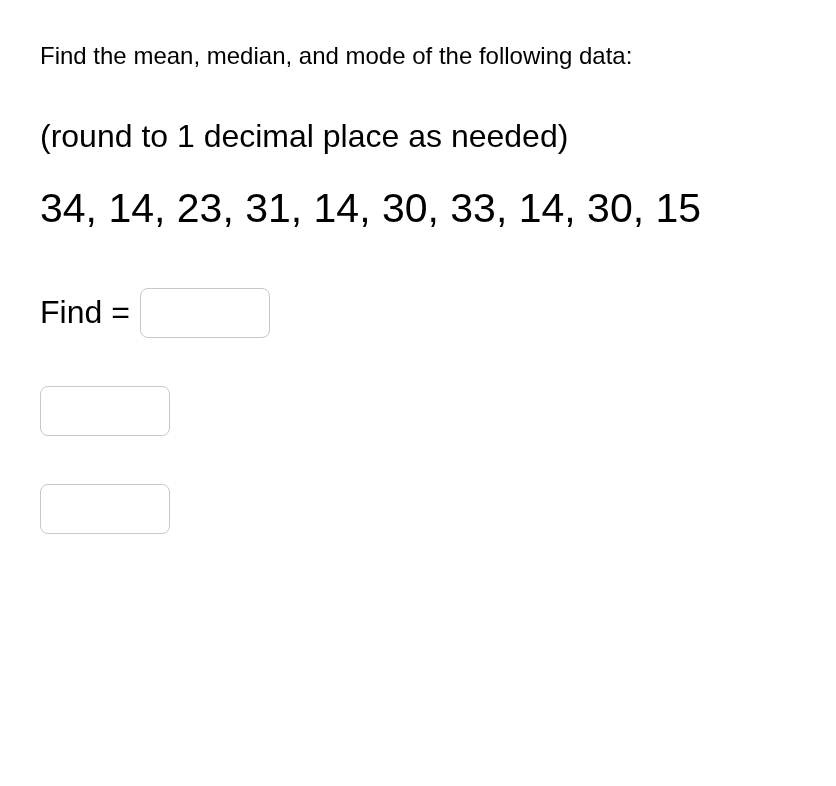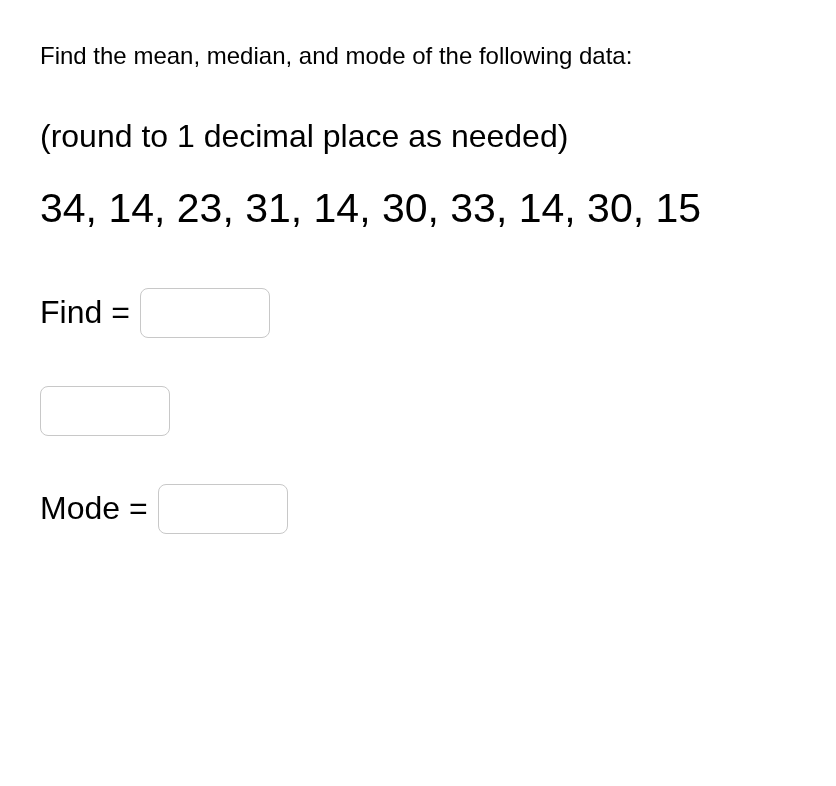--- a/index.html
+++ b/index.html
@@ -66,15 +66,14 @@
 <div class="answer-row">
   <span class="answer-label">Find =</span>
   <input type="text" class="answer-input" value="" style="">
 </div>
 
 <div class="answer-row">
   <input type="text" class="answer-input" value="" style="">
 </div>
 
 <div class="answer-row">
-  <span class="answer-label">Mode =</span>
   <input type="text" class="answer-input" value="" style="">
 </div>
 
 </body></html>

